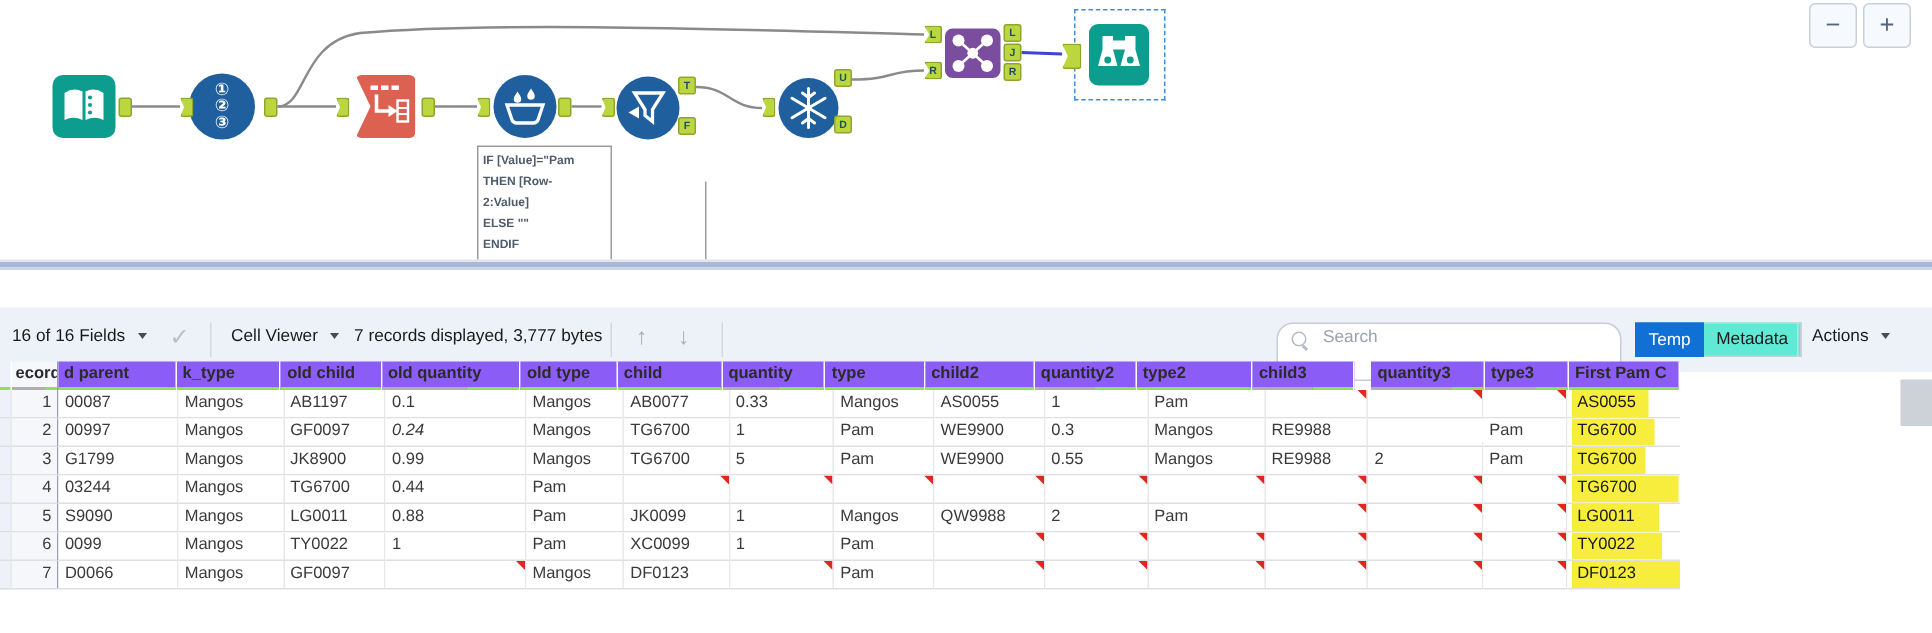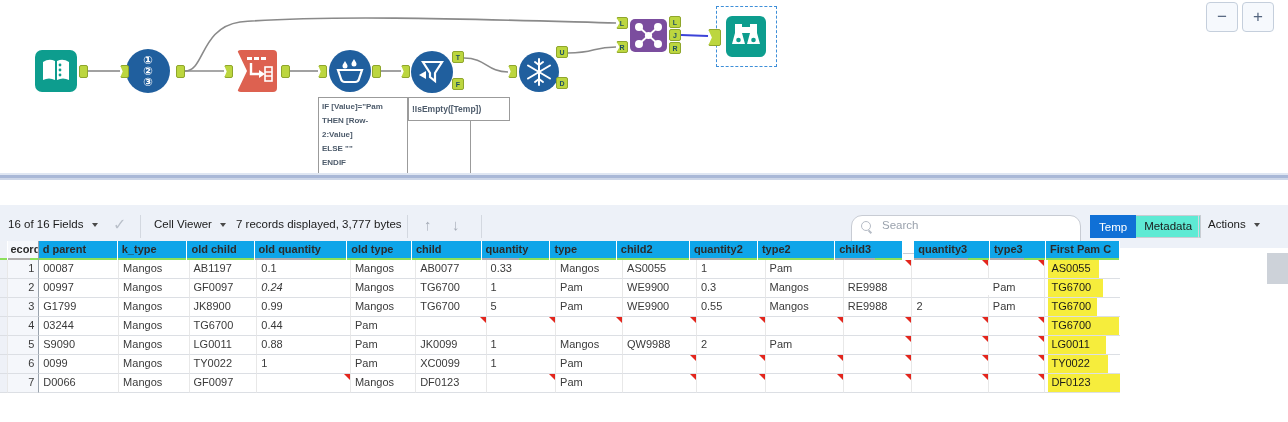--- a/index.html
+++ b/index.html
@@ -47,21 +47,21 @@
   .mag{position:absolute;left:9px;top:5px;width:8px;height:8px;border:1.5px solid #b6bcc6;border-radius:50%;}
   .mag::after{content:"";position:absolute;left:7px;top:8px;width:1.5px;height:4px;background:#b6bcc6;transform:rotate(-45deg);}
   #seg{position:absolute;left:1090px;top:10px;height:23px;display:flex;}
   #btn-data{background:#1070d6;color:#fff;font-size:11.5px;line-height:23px;padding:0 8px;border:1px solid #1070d6;}
   #btn-meta{background:#5eead4;color:#1a1a1a;font-size:11.5px;line-height:21px;padding:0 8px;border:1px solid #c9cdd3;border-left:none;}
   #actions{position:absolute;left:1208px;top:13px;font-size:11.5px;color:#1a1a1a;}
 
   
   #tbl{position:absolute;left:0;top:241px;width:1120px;}
   .trow{display:flex;height:19px;box-sizing:border-box;}
-  .th{position:relative;background:#0ea5e9;box-sizing:border-box;border-right:1px solid #fff;
+  .th{position:relative;background:#8b5cf6;box-sizing:border-box;border-right:1px solid #fff;
     font-size:11px;font-weight:bold;color:#2b2b2b;padding:2px 0 0 4px;white-space:nowrap;overflow:hidden;}
   .ul{position:absolute;left:0;right:0;bottom:0;height:2px;display:flex;}
   .ul .g1{background:#b0aeae;height:2px;}
   .ul .g2{background:#8ce05a;height:2px;flex:1;}
   .td{position:relative;background:#fff;box-sizing:border-box;border-right:1px solid #e8e8e8;border-bottom:1px solid #dcdfe4;
     font-size:11px;color:#3a3a3a;padding:2px 0 0 4px;white-space:nowrap;overflow:hidden;}
   .td.nul::after{content:"";position:absolute;right:0;top:0;border-top:6px solid #e3261d;border-left:6px solid transparent;}
   .gut{background:#eef1f7;}
   .rec{background:#f5f7fb;text-align:right;padding:2px 4px 0 0;border-right:1px solid #9aa3ad;}
   .hl{position:absolute;left:3px;top:0;bottom:0;background:#f6ed3c;color:#1a1a1a;padding:2px 0 0 3px;font-size:11px;}
@@ -210,23 +210,20 @@
       </svg>
     </div>
     <div class="chip notch big" style="left:708px;top:29px"></div>
 
     <div class="annbox" style="left:318px;top:97px;width:90px;height:85px;padding:2px 3px;">
       <div>IF [Value]="Pam</div>
       <div>THEN [Row-</div>
       <div>2:Value]</div>
       <div>ELSE ""</div>
       <div>ENDIF</div>
-    </div>
-    <div class="annbox" style="left:408px;top:97px;width:102px;height:24px;padding:4px 3px;font-size:8.5px;">
-      <span>!IsEmpty([Temp])</span>
     </div>
     <div class="annline" style="left:470px;top:121px;height:52px;"></div>
 
     <div class="zoombtn" style="left:1206px;top:2px;">
       <span>−</span>
     </div>
     <div class="zoombtn" style="left:1242px;top:2px;">
       <span>+</span>
     </div>
   </div>

